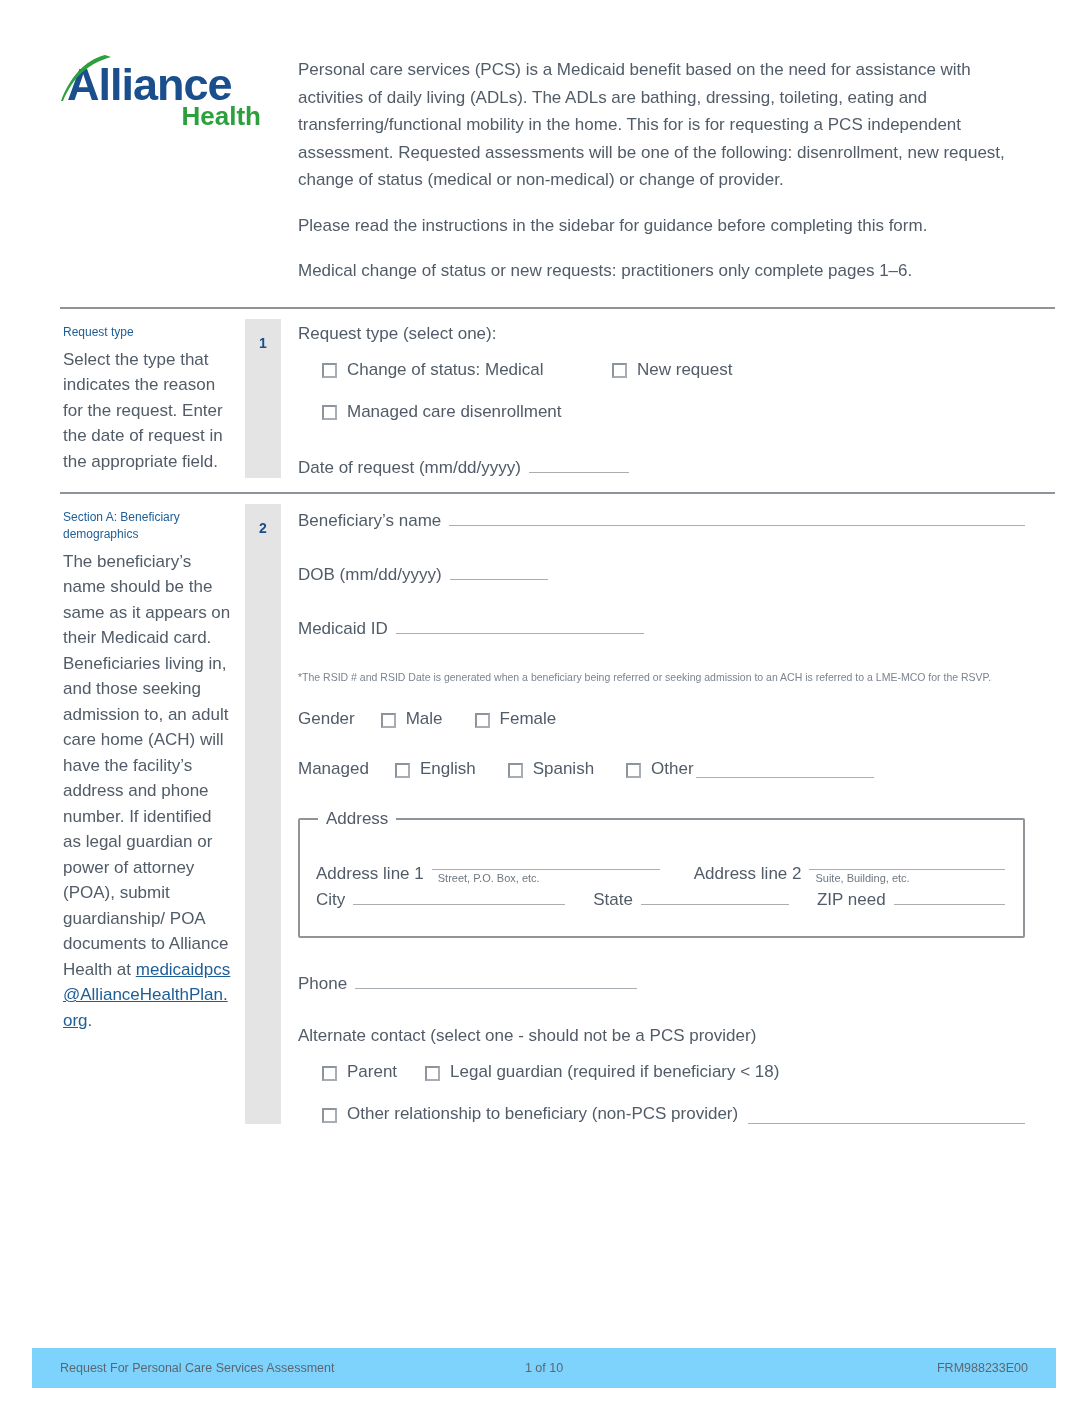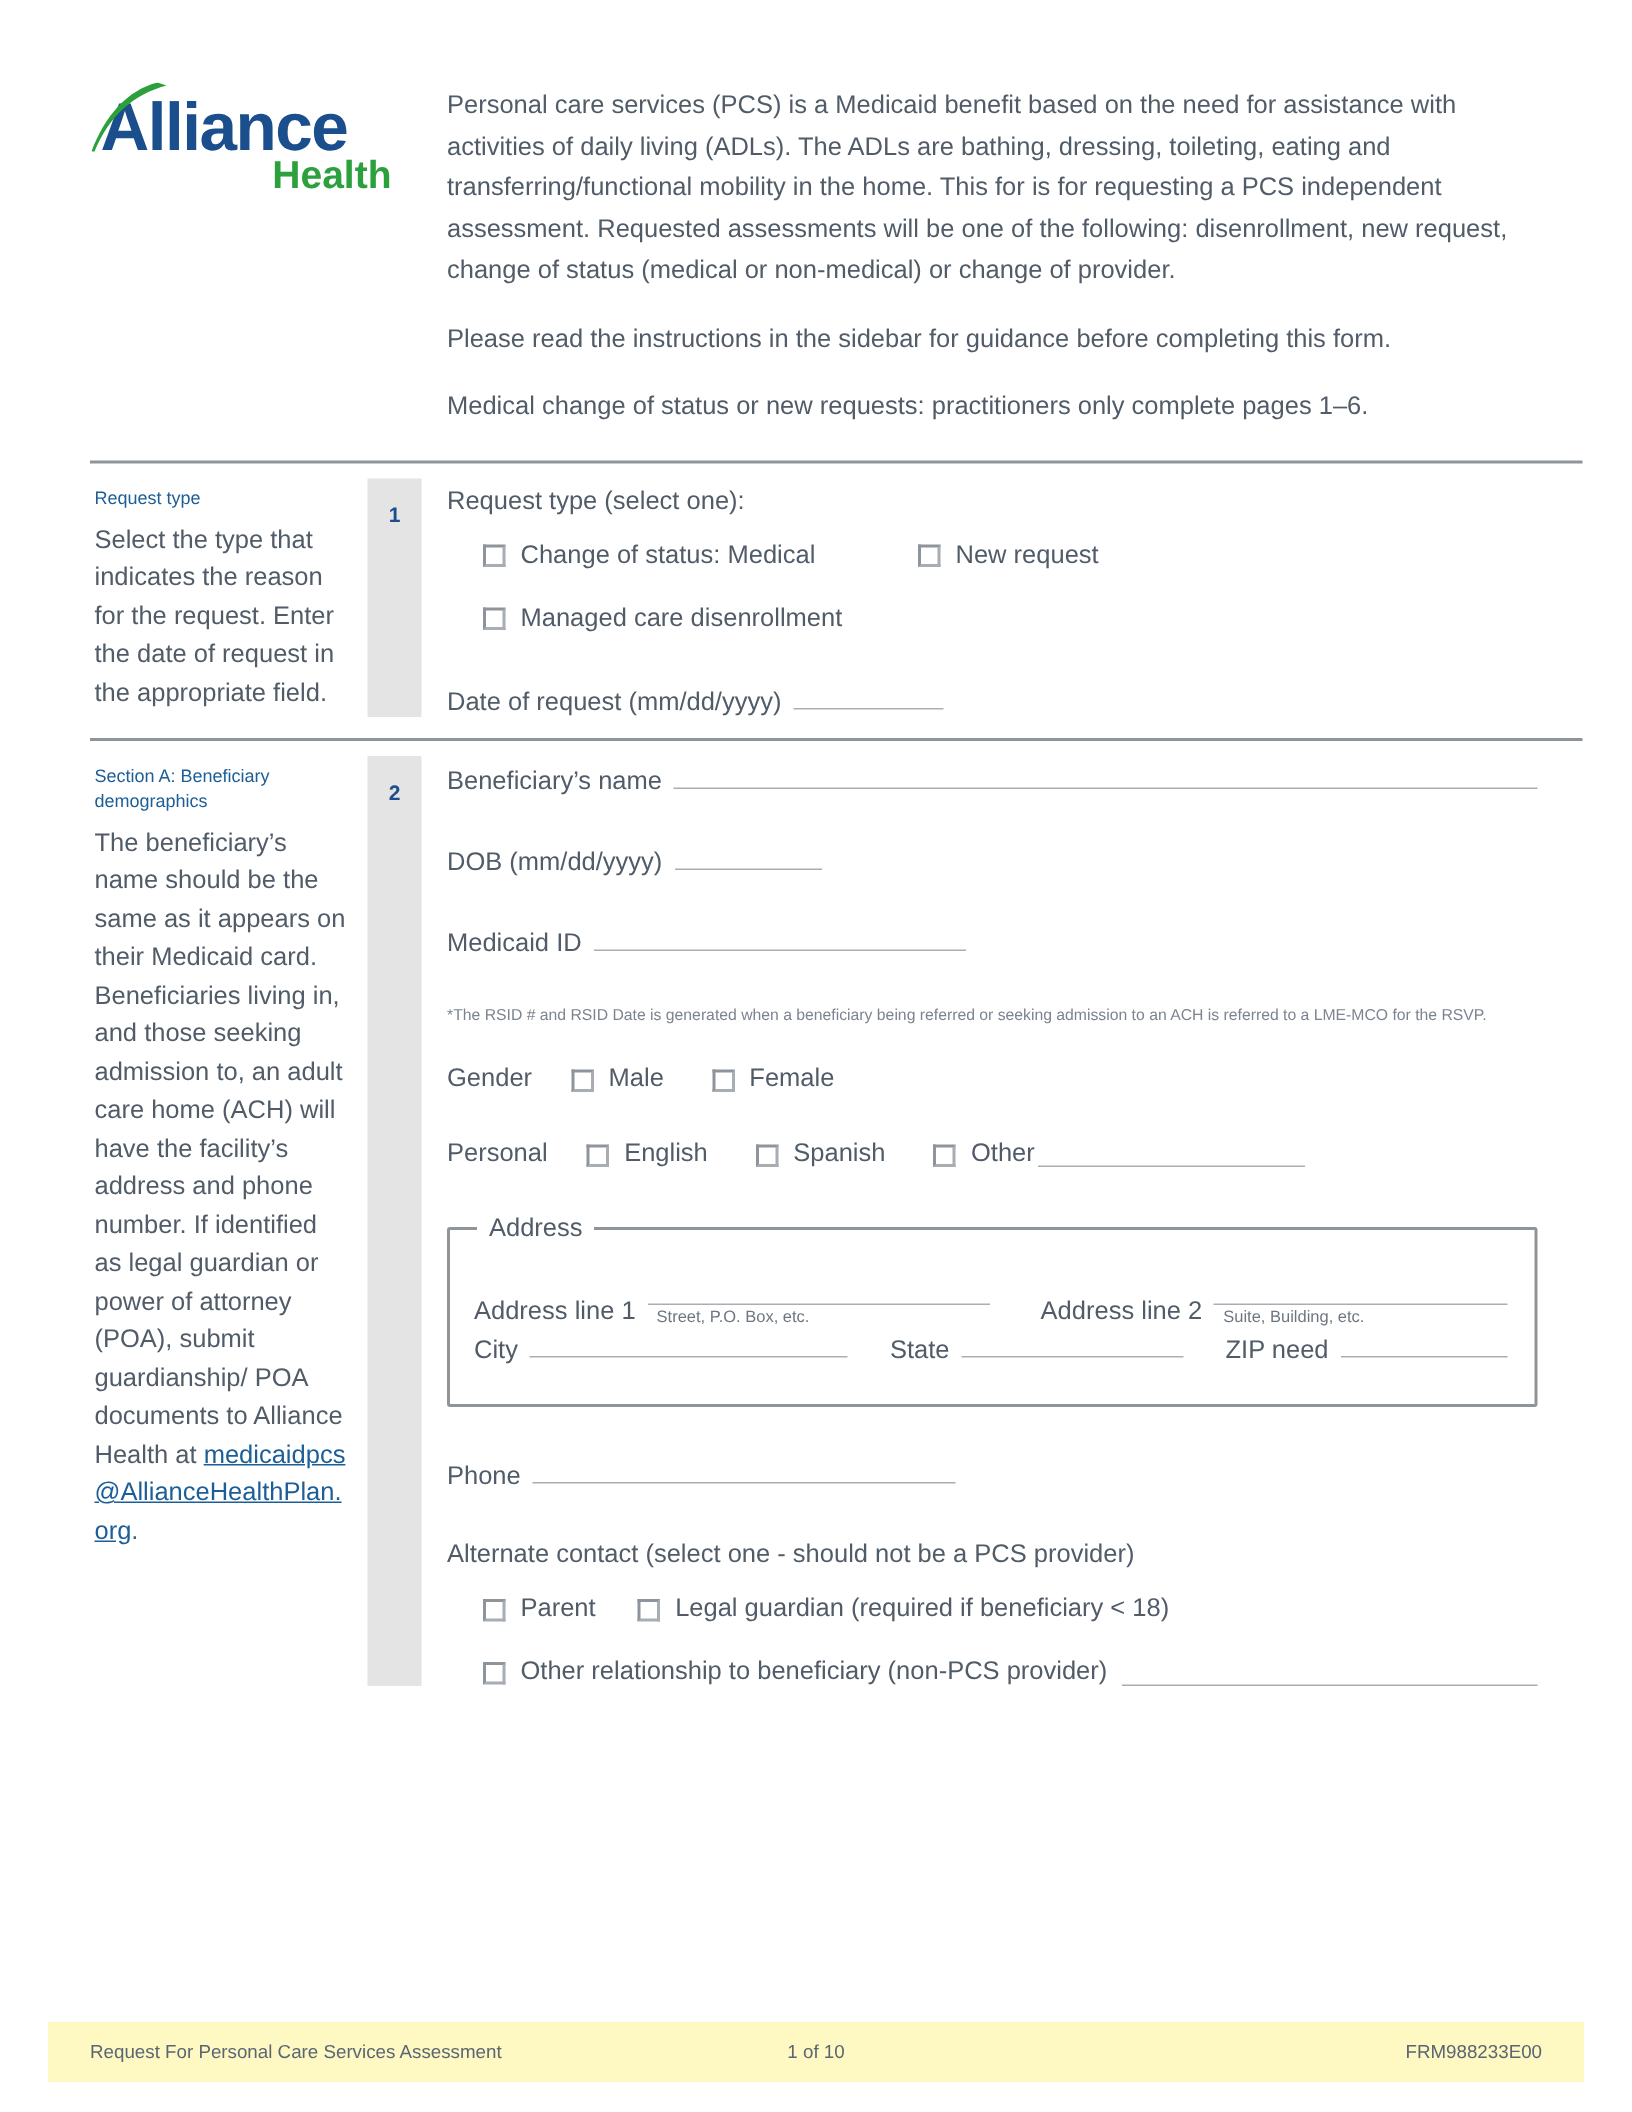--- a/index.html
+++ b/index.html
@@ -84,21 +84,21 @@
   .phone-line { width:282px; }
   .alt-label { margin-bottom:16px; }
   .alt-opts { margin-left:24px; }
   .alt-r1 { display:flex; margin-bottom:22px; }
   .alt-r1 .opt:first-child { margin-right:28px; }
   .alt-r2 { display:flex; align-items:flex-end; }
   .alt-other-line { width:205px; margin-left:10px; }
 
   
   .footer-wrap { margin-top:auto; padding:0 32px 20px 32px; }
-  .footer { background:#fef9c3; height:40px; display:flex; align-items:center;
+  .footer { background:#7dd3fc; height:40px; display:flex; align-items:center;
             font-size:12.5px; color:#5c6672; padding:0 28px; }
   .footer .f-left { flex:1 1 0; }
   .footer .f-center { flex:0 0 auto; }
   .footer .f-right { flex:1 1 0; text-align:right; }
 </style>
 </head>
 <body>
 
 <div class="row header">
   <div class="logo-box">
@@ -191,21 +191,21 @@
         <span class="cb"></span>
         <span>Male</span>
       </span>
       <span class="opt">
         <span class="cb"></span>
         <span>Female</span>
       </span>
     </div>
 
     <div class="choice-row">
-      <span class="rl">Personal</span>
+      <span class="rl">Managed</span>
       <span class="opt">
         <span class="cb"></span>
         <span>English</span>
       </span>
       <span class="opt">
         <span class="cb"></span>
         <span>Spanish</span>
       </span>
       <span class="opt" style="margin-right:0;">
         <span class="cb"></span>

